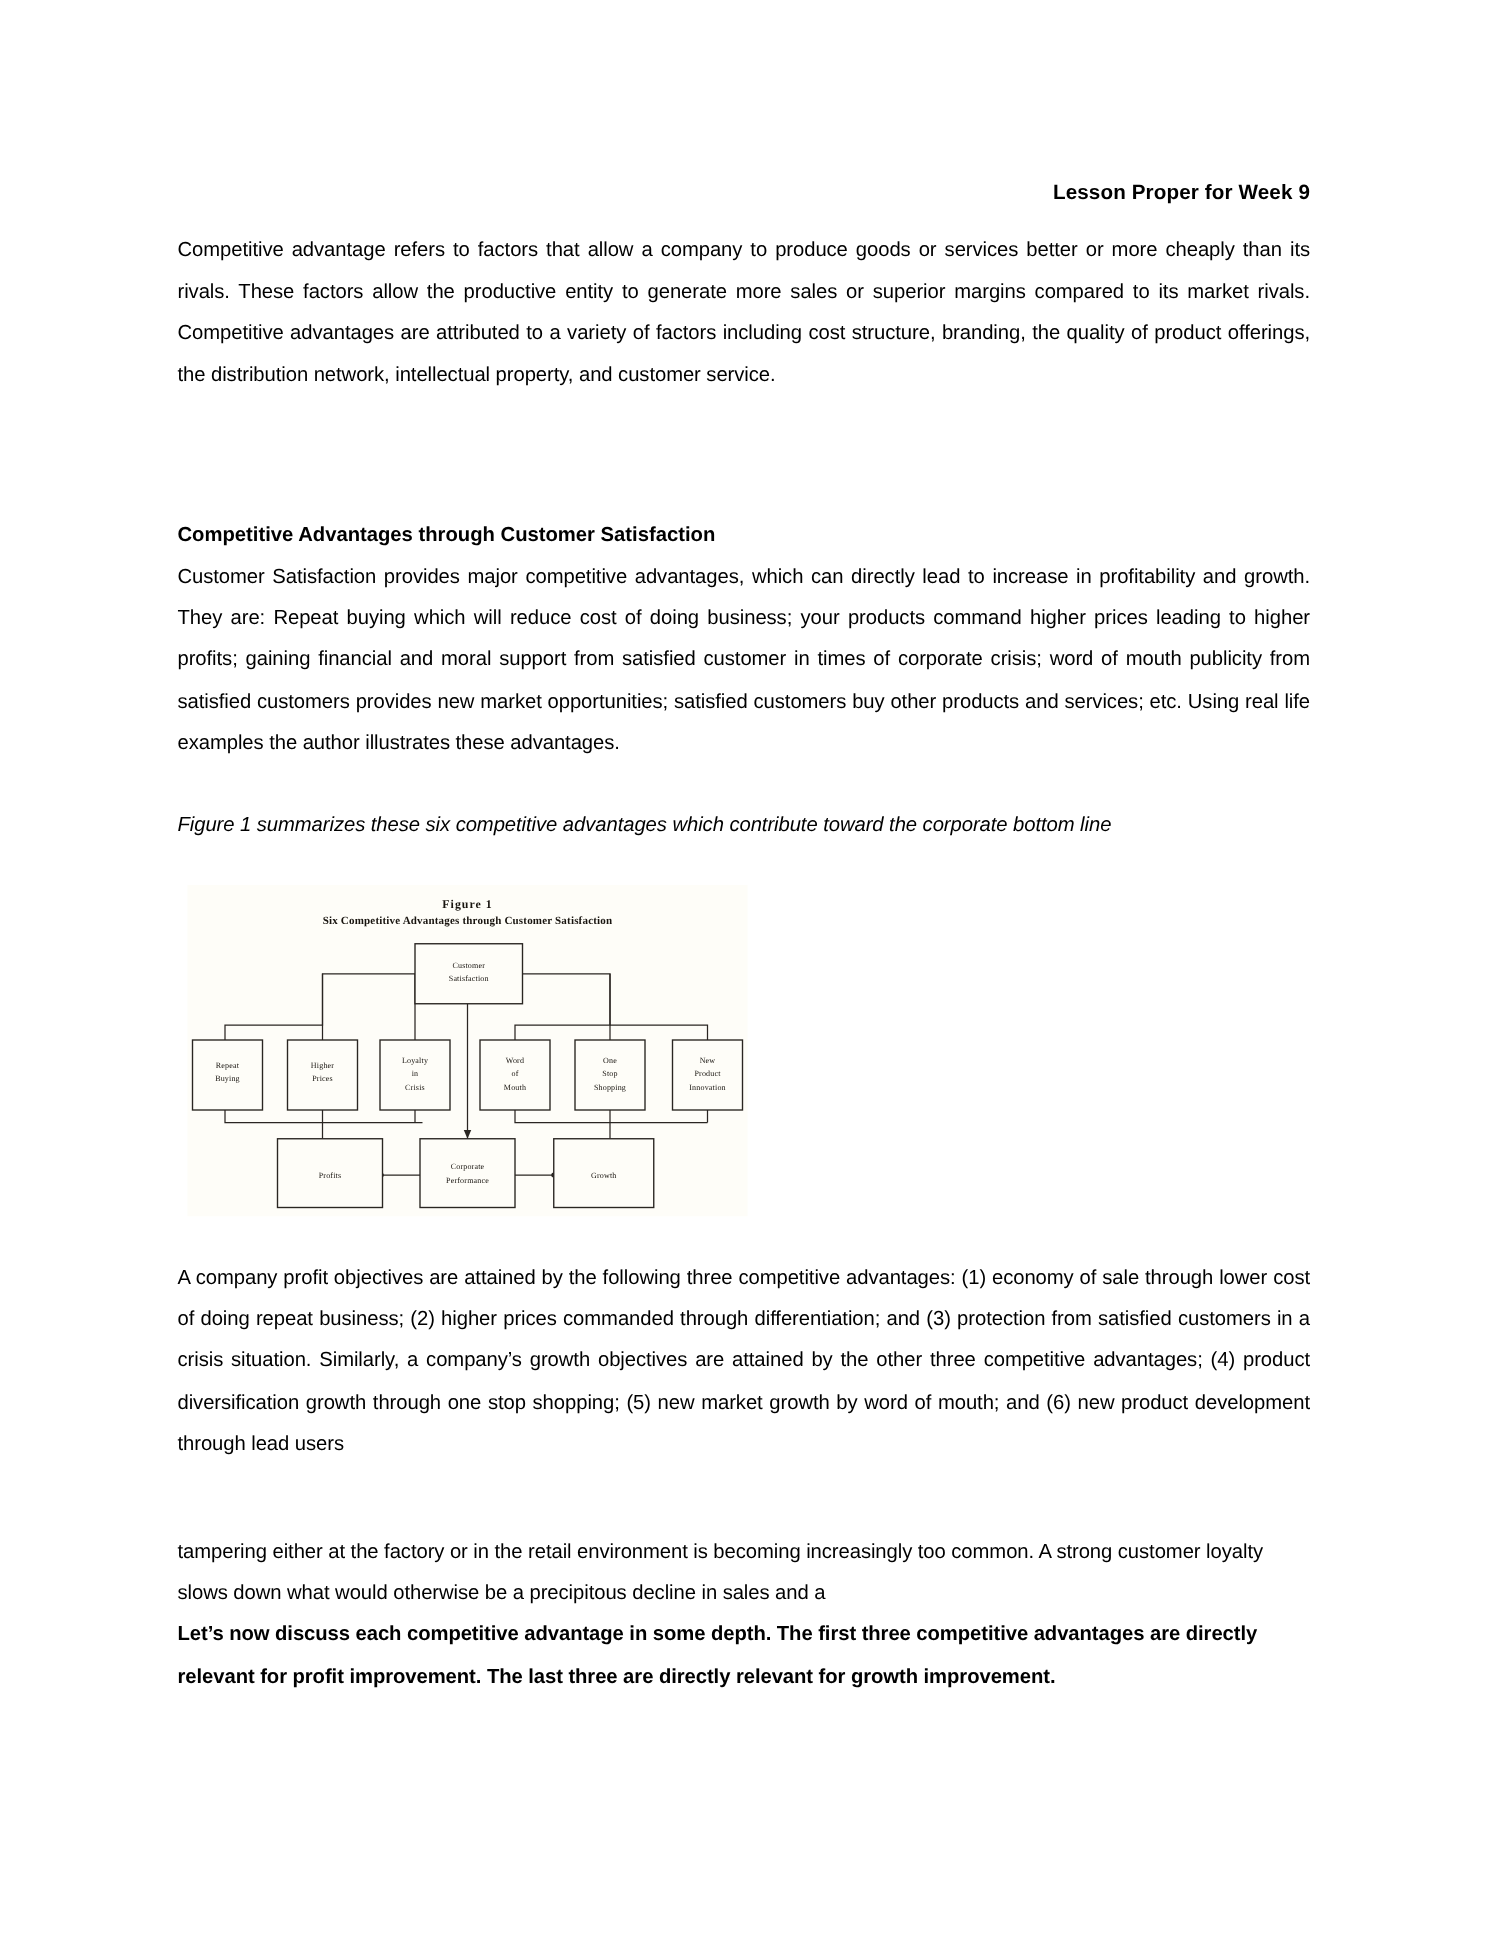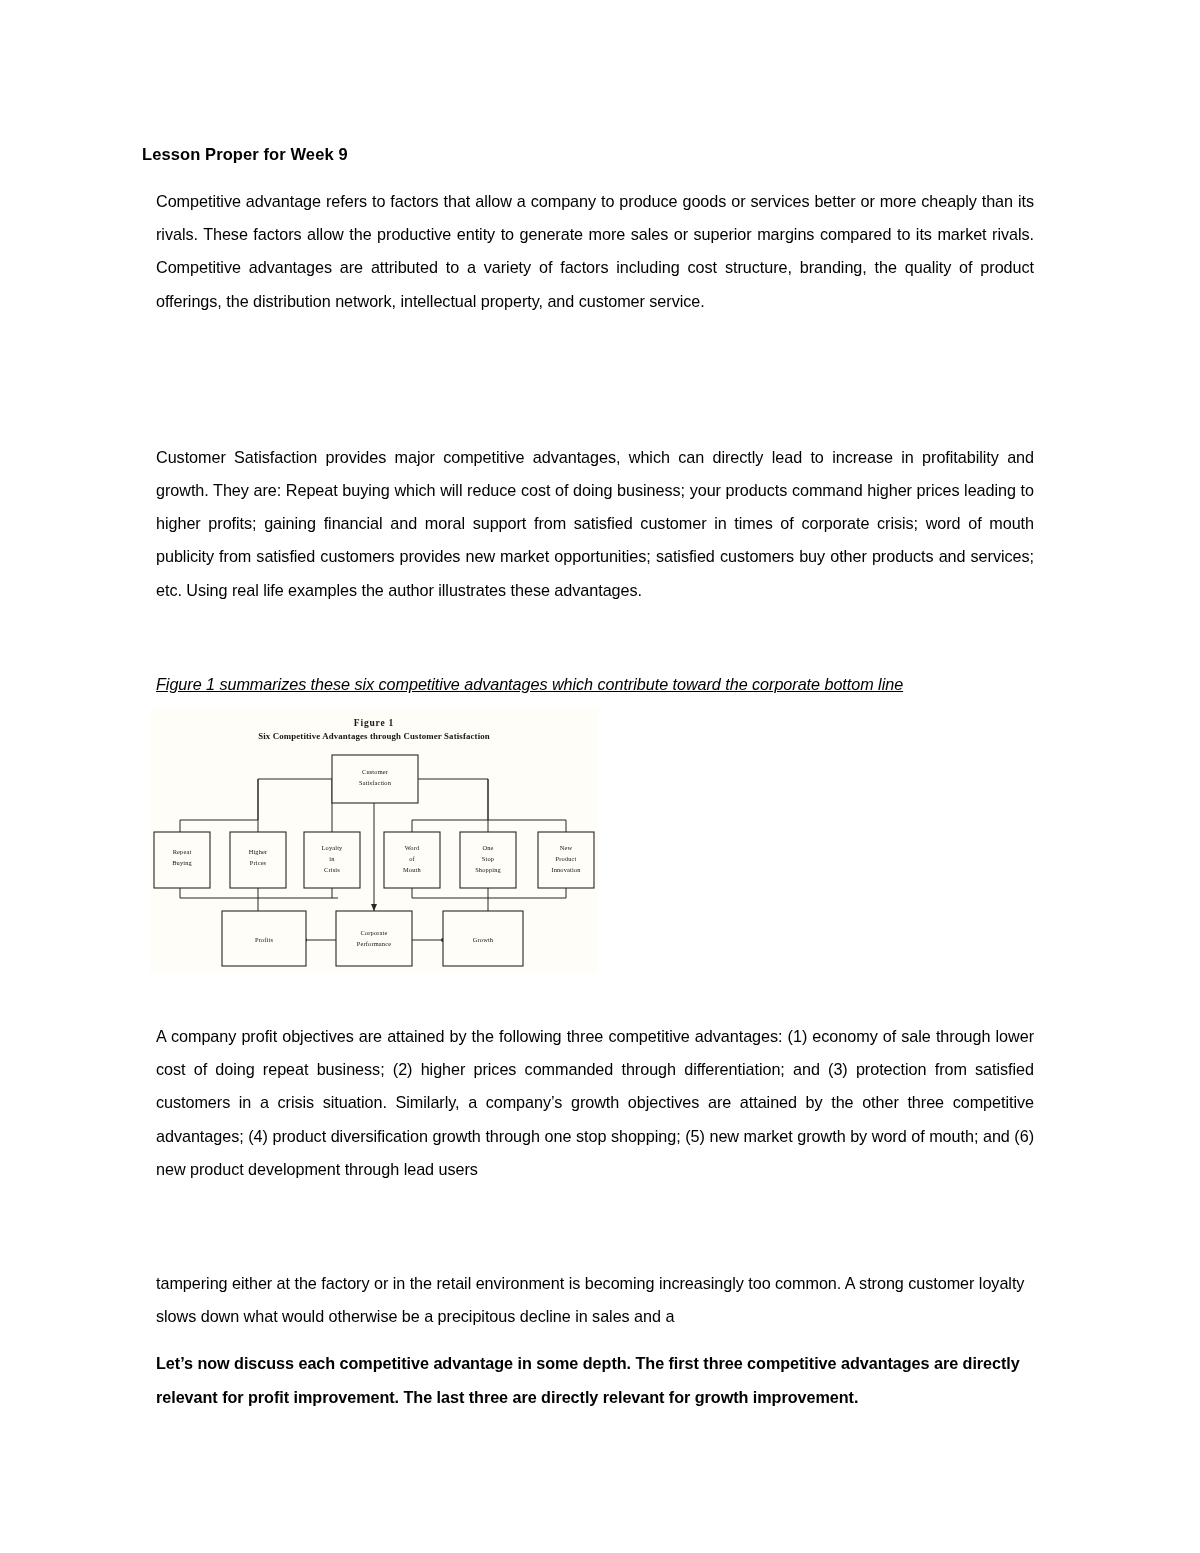--- a/index.html
+++ b/index.html
@@ -25,38 +25,38 @@
     left: 142px;
     top: 138px;
     width: 906px;
   }
   .doc-heading {
     font-size: 16.5px;
     font-weight: bold;
     line-height: 33px;
     margin: 0 0 13px 0;
     letter-spacing: 0.1px;
+    text-align: right;
   }
   .para {
     font-size: 16.2px;
     line-height: 33.2px;
-    margin: 14px;
+    margin: 0;
     text-align: left;
     letter-spacing: -0.05px;
   }
   .para.justify {
     text-align: justify;
     text-align-last: left;
   }
   .para.bold {
     font-weight: bold;
   }
   .para.italic {
     font-style: italic;
-    text-decoration: underline;
   }
   .section-head {
     font-size: 16.2px;
     font-weight: bold;
     line-height: 33.2px;
     margin: 0;
   }
   .gap-lg { height: 95px; }
   .gap-md { height: 53px; }
   .gap-sm { height: 33px; }
@@ -103,20 +103,21 @@
 <div class="page">
 
   <div class="content">
 
     <h1 class="doc-heading">Lesson Proper for Week 9</h1>
 
     <p class="para justify">Competitive advantage refers to factors that allow a company to produce goods or services better or more cheaply than its rivals. These factors allow the productive entity to generate more sales or superior margins compared to its market rivals. Competitive advantages are attributed to a variety of factors including cost structure, branding,  the  quality  of  product  offerings,  the distribution  network,  intellectual   property, and customer service.</p>
 
     <div class="gap-lg"></div>
 
+    <div class="section-head">Competitive Advantages through Customer Satisfaction</div>
 
     <p class="para justify">Customer Satisfaction provides major competitive advantages, which can directly lead to increase in profitability and growth. They are: Repeat buying which will reduce cost of doing business; your products command higher prices leading to higher profits; gaining financial and moral support from satisfied customer in times of corporate crisis; word of mouth publicity from satisfied customers provides new market opportunities; satisfied customers buy other products and services; etc. Using real life examples the author illustrates these advantages.</p>
 
     <div class="gap-sm"></div>
 
     <p class="para italic">Figure 1 summarizes these six competitive advantages which contribute toward the corporate bottom line</p>
 
   </div>
 
   <div class="figure-wrap">

